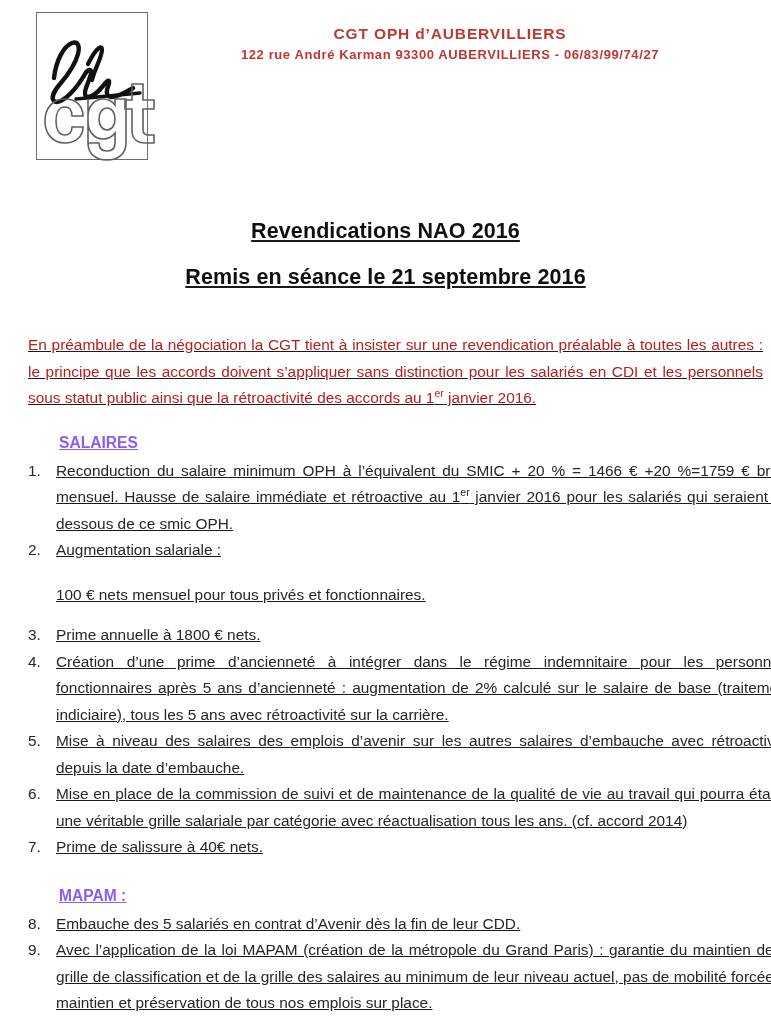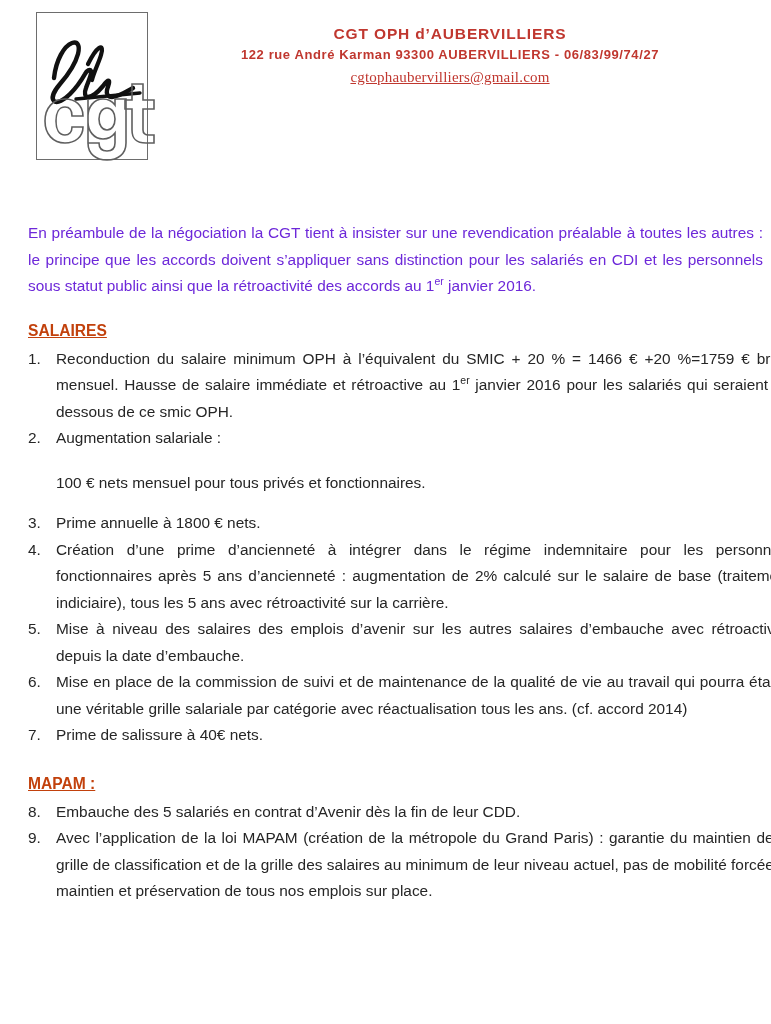--- a/index.html
+++ b/index.html
@@ -15,20 +15,21 @@
     font-family: "Liberation Sans", sans-serif;
     color: #1a1a1a;
     position: relative;
   }
 
   .page {
     position: relative;
     width: 771px;
     height: 952px;
     box-sizing: border-box;
+    text-decoration: underline;
   }
 
   
   .letterhead {
     position: relative;
     height: 180px;
   }
 
   .logo-wrap {
     position: absolute;
@@ -115,31 +116,32 @@
     padding-right: 0;
   }
 
   .preamble {
     margin-top: 40px;
     width: 735px;
     font-size: 15.4px;
     line-height: 26.5px;
     text-align: justify;
     text-justify: inter-word;
-    color: #6d28d9;
+    color: #b91c1c;
   }
 
   .section-heading {
     margin-top: 22px;
     margin-bottom: 6px;
     font-size: 15.6px;
     font-weight: bold;
     text-decoration: underline;
-    color: #c2410c;
+    color: #8b5cf6;
     display: block;
+    margin-left: 31px;
   }
   .section-heading.emploi {
     margin-top: 26px;
   }
 
   ol.req-list {
     list-style: none;
     margin: 0;
     padding: 0;
     width: 763px;
@@ -222,24 +224,27 @@
           <path d="M96,72 L107,72 L107,88 L118,88 L118,97 L107,97 L107,118
                    C107,122 109,123 113,123 L118,123 L118,131 L110,131
                    C100,131 96,127 96,118 L96,97 L89,97 L89,88 L96,88 Z"></path>
         </g>
       </svg>
     </div>
 
     <div class="contact-block">
       <div class="contact-line1">CGT OPH d’AUBERVILLIERS</div>
       <div class="contact-line2">122 rue André Karman 93300 AUBERVILLIERS - 06/83/99/74/27</div>
-      <a class="contact-email" href="#">cgtophaubervilliers@gmail.com</a>
     </div>
   </header>
 
+  <div class="title-block">
+    <div class="doc-title">Revendications NAO 2016</div>
+    <div class="doc-subtitle">Remis en séance le 21 septembre 2016</div>
+  </div>
 
   <main class="body-area">
 
     <p class="preamble"><span>En préambule de la négociation la CGT tient à insister sur une revendication préalable à toutes les autres : le principe que les accords doivent s’appliquer sans distinction pour les salariés en CDI et les personnels sous statut public ainsi que la rétroactivité des accords au 1</span><sup class="ord">er</sup><span> janvier 2016.</span></p>
 
     <h2 class="section-heading">SALAIRES</h2>
 
     <ol class="req-list">
 
       <li class="req-item gap-after">

